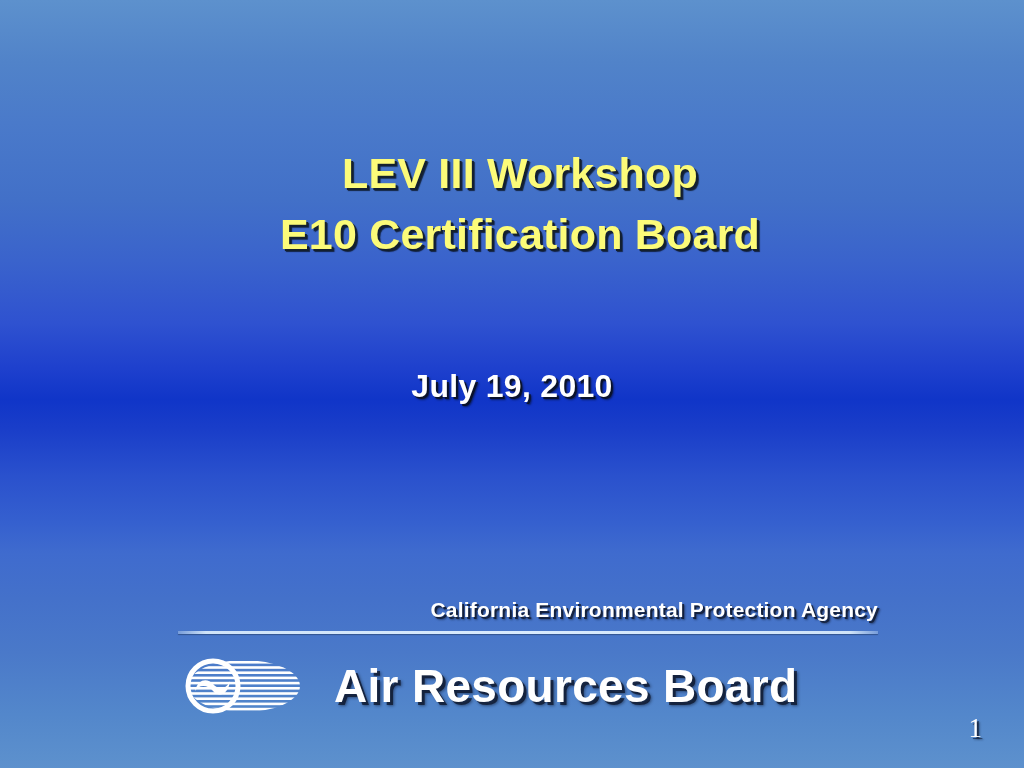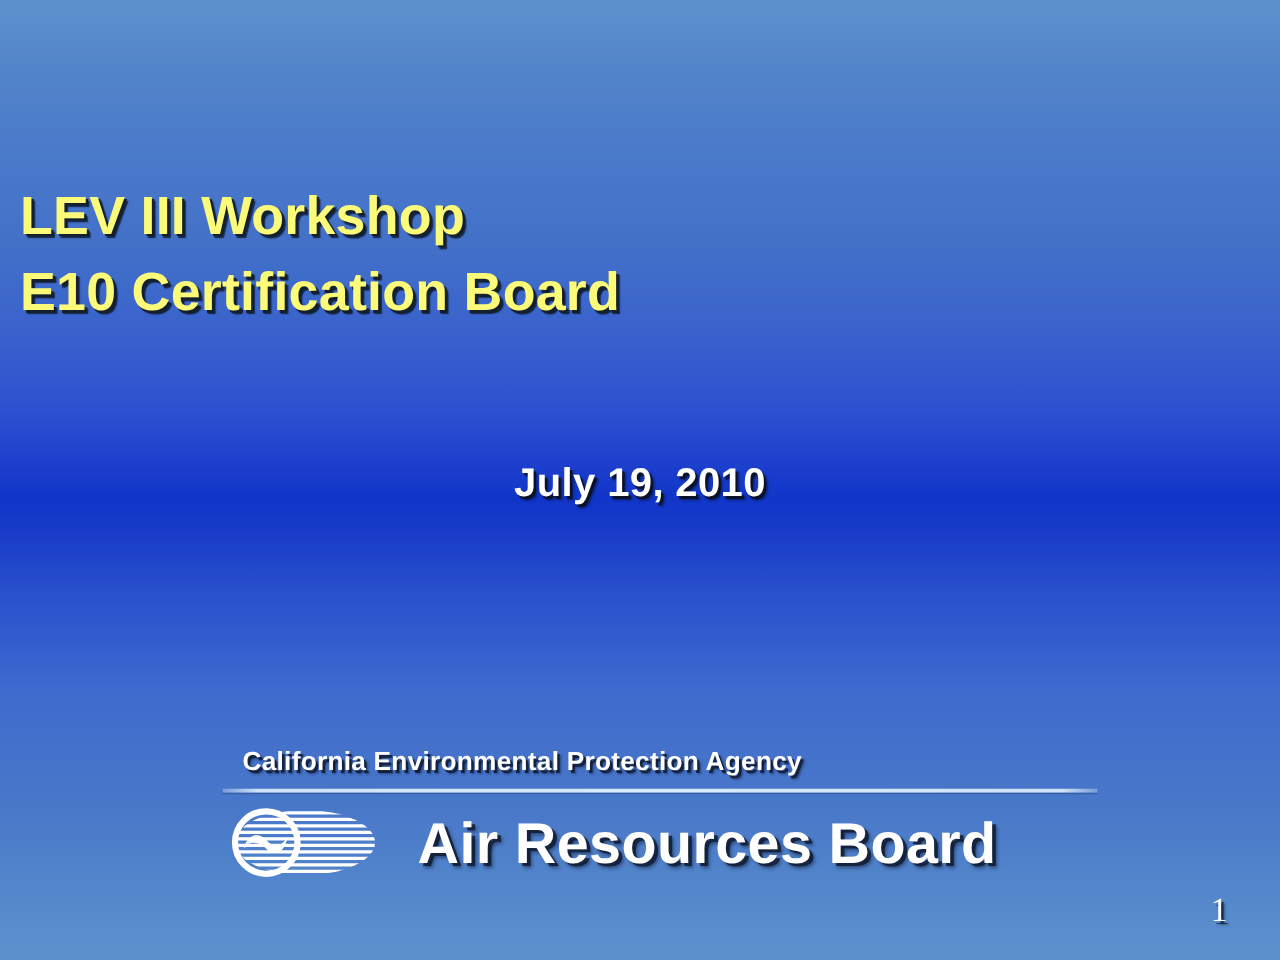--- a/index.html
+++ b/index.html
@@ -36,21 +36,21 @@
       #5d91cd 100%
     );
   }
 
   
   .title-block {
     position: absolute;
     left: 0;
     right: 0;
     top: 143px;
-    text-align: left;
+    text-align: center;
     margin-left: 16px;
   }
 
   .title-line {
     font-size: 43px;
     font-weight: bold;
     line-height: 1.43;
     letter-spacing: 0.2px;
     color: #fcfb79;
     text-shadow:
@@ -82,21 +82,21 @@
     left: 178px;
     top: 598px;
     width: 700px;
   }
 
   .agency-line {
     font-size: 21px;
     font-weight: bold;
     color: #ffffff;
     letter-spacing: 0.2px;
-    text-align: left;
+    text-align: right;
     padding-left: 16px;
     text-shadow:
        2px 2px 0 rgba(14,22,42,0.8),
        3px 3px 2px rgba(8,14,28,0.45);
     white-space: nowrap;
   }
 
   .divider {
     margin-top: 9px;
     height: 3px;
@@ -104,21 +104,21 @@
     background: linear-gradient(to right,
        rgba(205,226,247,0.35) 0%,
        #cfe3f8 4%,
        #d8eafd 50%,
        #cfe3f8 96%,
        rgba(205,226,247,0.35) 100%);
     box-shadow: 0 1px 1px rgba(10,20,40,0.35);
   }
 
   .arb-row {
-    margin-top: 9px;
+    margin-top: 21px;
     display: flex;
     align-items: center;
     height: 62px;
   }
 
   .arb-logo {
     width: 118px;
     height: 56px;
     flex: 0 0 118px;
     margin-left: 6px;

